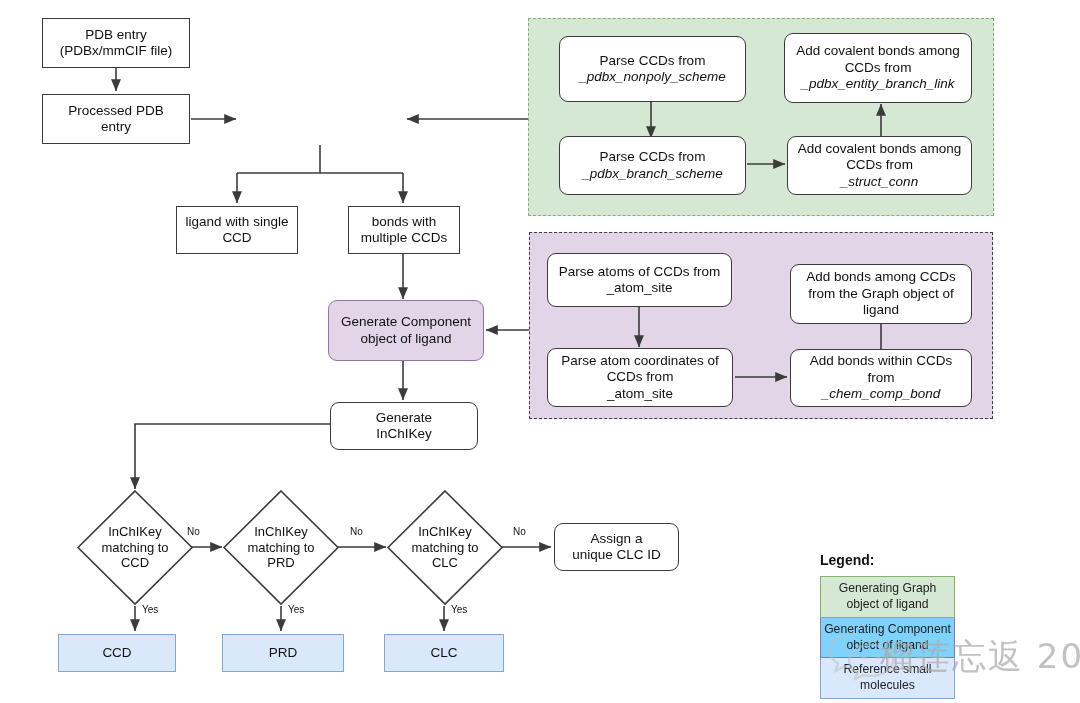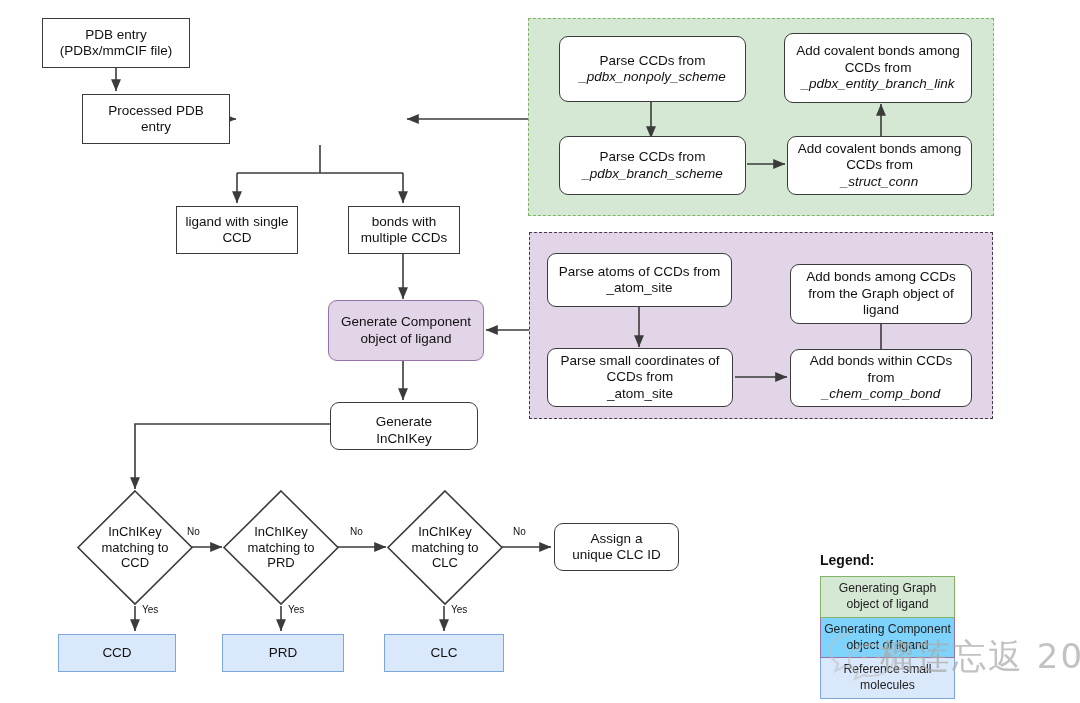--- a/index.html
+++ b/index.html
@@ -195,21 +195,21 @@
     </g>
   </svg>
 
   <div class="node rect" style="left:42px; top:18px; width:148px; height:50px;">
     <span>
       <span>PDB entry</span><br>
       <span>(PDBx/mmCIF file)</span>
     </span>
   </div>
 
-  <div class="node rect" style="left:42px; top:94px; width:148px; height:50px;margin-left:40px;">
+  <div class="node rect" style="left:42px; top:94px; width:148px; height:50px;">
     <span>
       <span>Processed PDB</span><br>
       <span>entry</span>
     </span>
   </div>
 
 
   <div class="node rect" style="left:176px; top:206px; width:122px; height:48px;">
     <span>
       <span>ligand with single</span><br>
@@ -224,21 +224,21 @@
     </span>
   </div>
 
   <div class="node purple-node" style="left:328px; top:300px; width:156px; height:61px;">
     <span>
       <span>Generate Component</span><br>
       <span>object of ligand</span>
     </span>
   </div>
 
-  <div class="node rounded" style="left:330px; top:402px; width:148px; height:48px;align-items:flex-end;">
+  <div class="node rounded" style="left:330px; top:402px; width:148px; height:48px;">
     <span>
       <span>Generate</span><br>
       <span>InChIKey</span>
     </span>
   </div>
 
   <div class="node rounded" style="left:554px; top:523px; width:125px; height:48px;">
     <span>
       <span>Assign a</span><br>
       <span>unique CLC ID</span>
@@ -277,21 +277,21 @@
 
   <div class="node rounded" style="left:547px; top:253px; width:185px; height:54px;">
     <span>
       <span>Parse atoms of CCDs from</span><br>
       <span>_atom_site</span>
     </span>
   </div>
 
   <div class="node rounded" style="left:547px; top:348px; width:186px; height:59px;">
     <span>
-      <span>Parse small coordinates of</span><br>
+      <span>Parse atom coordinates of</span><br>
       <span>CCDs from</span><br>
       <span>_atom_site</span>
     </span>
   </div>
 
   <div class="node rounded" style="left:790px; top:264px; width:182px; height:60px;">
     <span>
       <span>Add bonds among CCDs</span><br>
       <span>from the Graph object of</span><br>
       <span>ligand</span>

